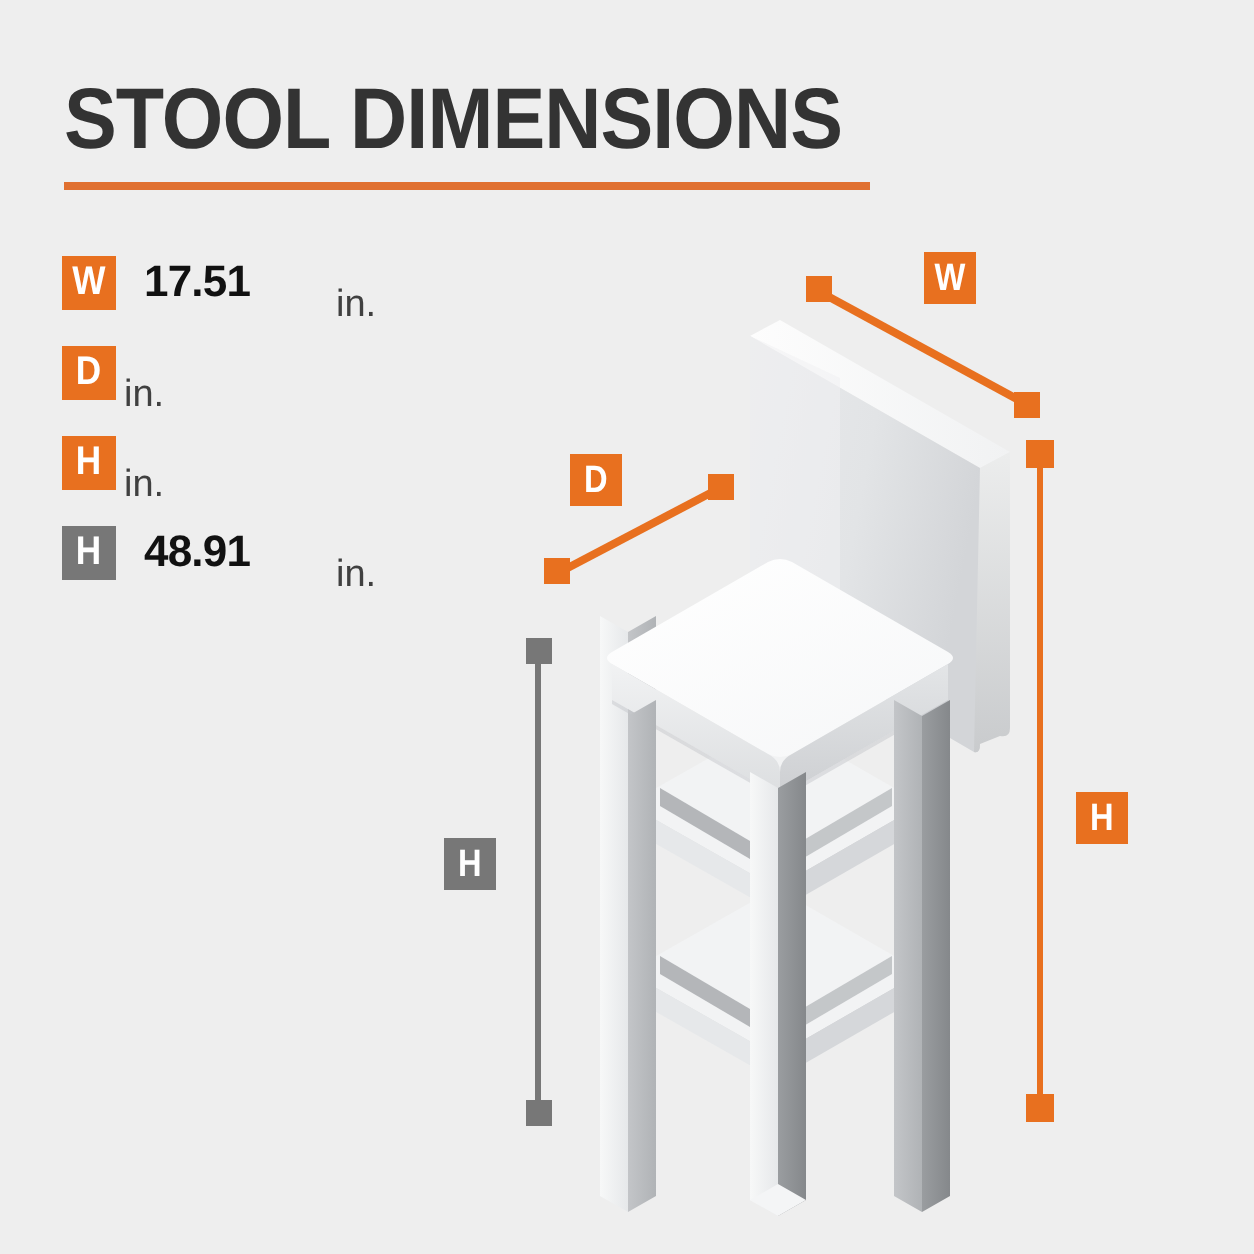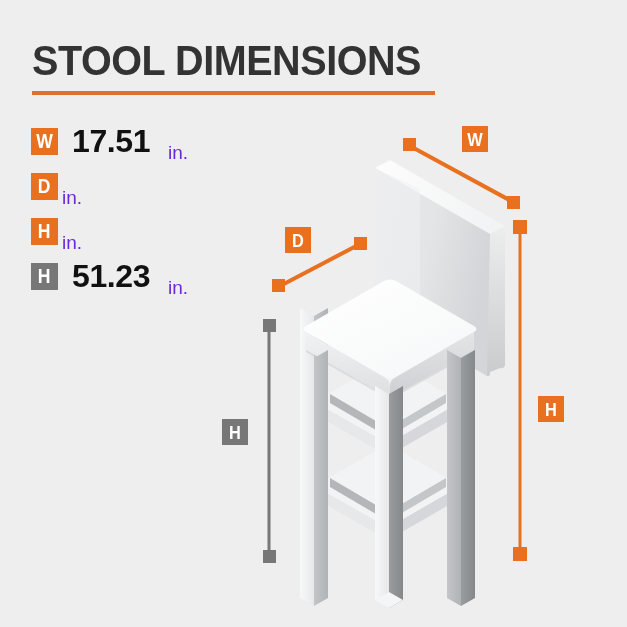--- a/index.html
+++ b/index.html
@@ -77,32 +77,32 @@
     color: #ffffff;
     transform-origin: center;
     line-height: 1;
   }
   .spec-badge span { transform: scaleX(0.88); display:block; }
   .badge-orange { background: #e8701f; }
   .badge-gray   { background: #777777; }
 
   .spec-value {
     font-family: "Liberation Sans", sans-serif;
-    font-size: 32px;
+    font-size: 22px;
     font-weight: bold;
     color: #111111;
     margin-left: 14px;
     width: 92px;
     letter-spacing: -0.4px;
   }
   .spec-unit {
     font-family: "Liberation Sans", sans-serif;
     font-size: 19px;
     font-weight: normal;
-    color: #6d28d9;
+    color: #404040;
     margin-left: 4px;
     margin-top: 23px;
   }
 
   
   #art {
     position: absolute;
     left: 0;
     top: 0;
     width: 627px;
@@ -160,21 +160,21 @@
       <div class="spec-badge badge-orange">
           <span>H</span>
         </div>
       <div class="spec-unit">in.</div>
     </div>
 
     <div class="spec-row">
       <div class="spec-badge badge-gray">
           <span>H</span>
         </div>
-      <div class="spec-value">51.23</div>
+      <div class="spec-value">48.91</div>
       <div class="spec-unit">in.</div>
     </div>
 
   </div>
 
   <svg id="art" viewBox="0 0 627 627">
     <defs>
       <linearGradient id="gBackFront" x1="0" y1="0" x2="1" y2="0.35">
         <stop offset="0%" stop-color="#e9eaec"></stop>
         <stop offset="55%" stop-color="#e2e4e6"></stop>

